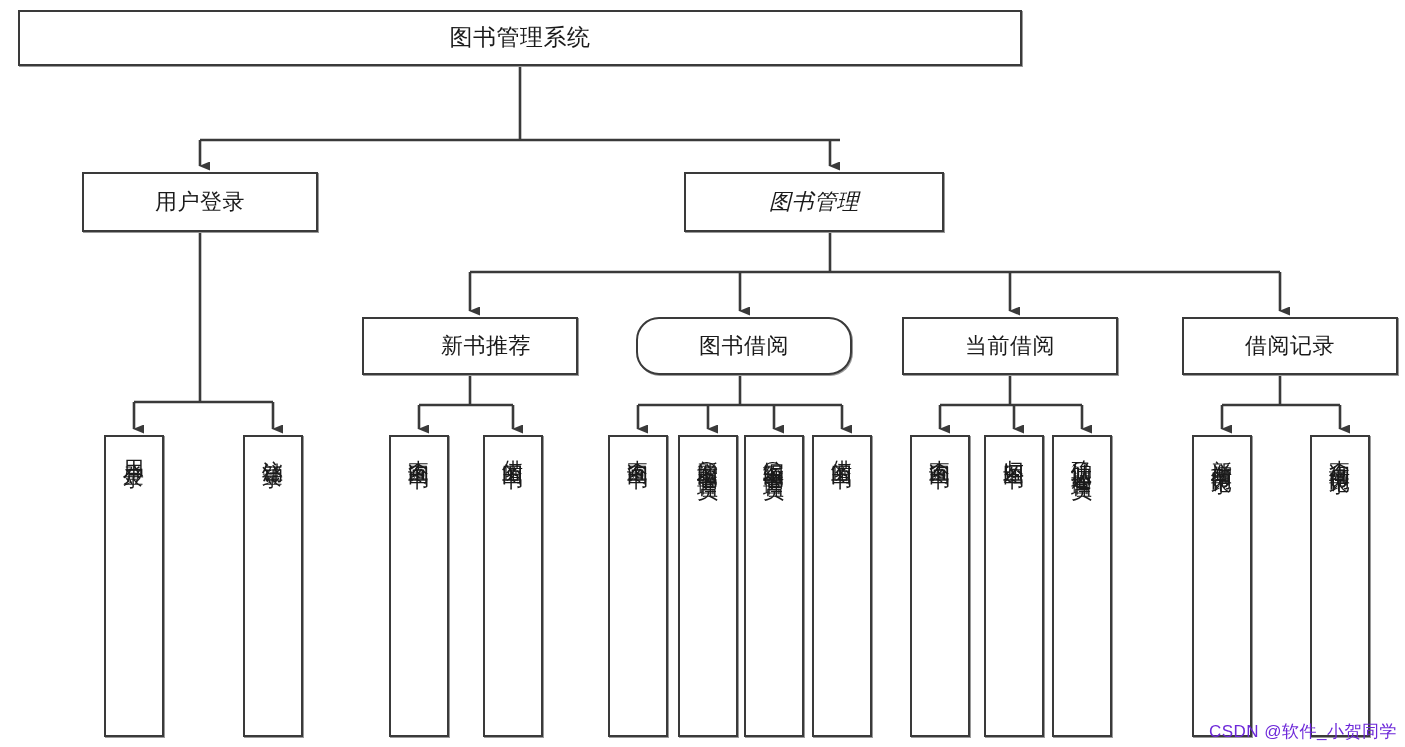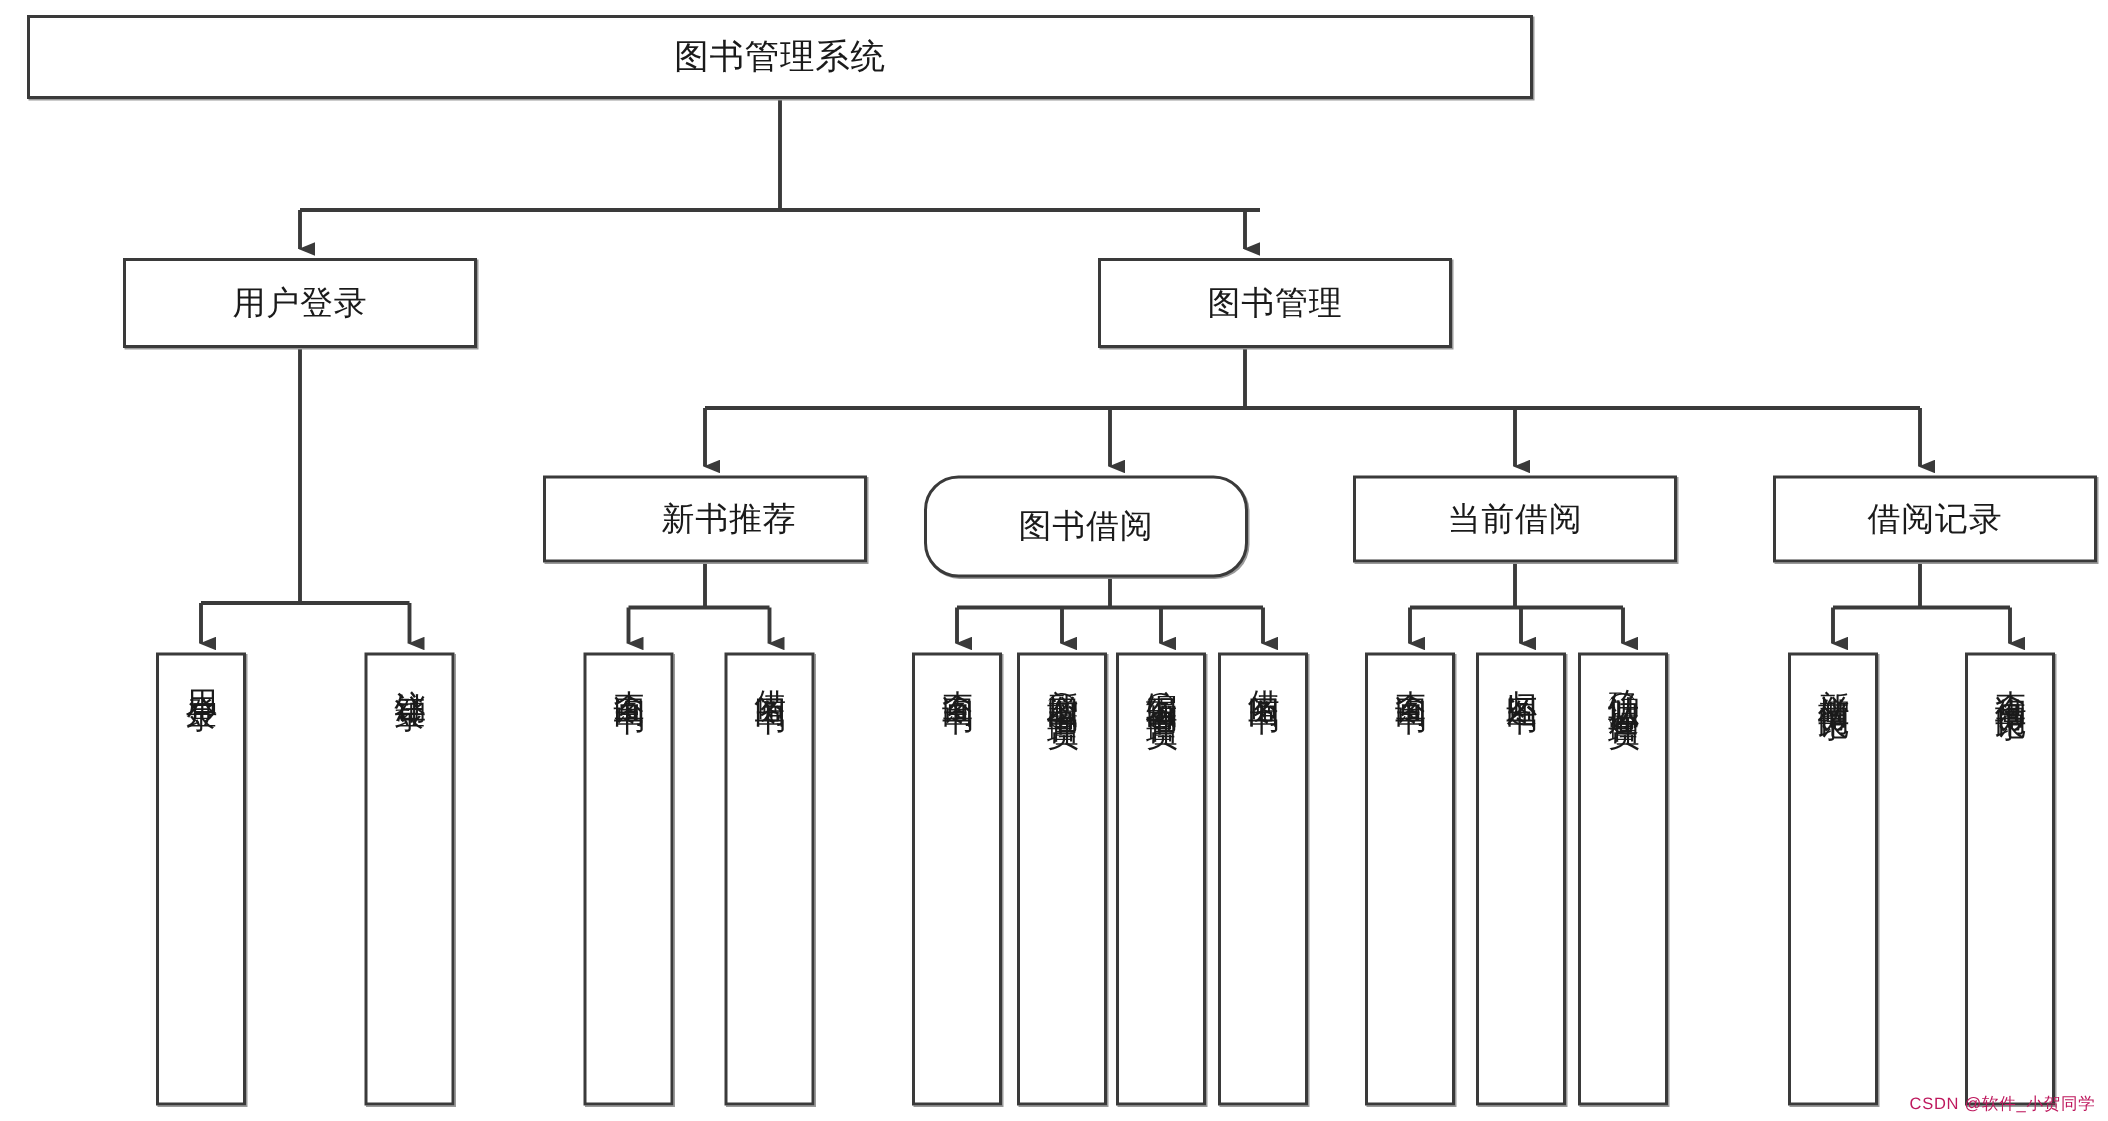--- a/index.html
+++ b/index.html
@@ -61,22 +61,22 @@
     letter-spacing:3px;
     line-height:1;
     white-space:nowrap;
     text-align:left;
   }
   
   #watermark{
     position:absolute;
     right:8px;
     bottom:4px;
-    font-size:11px;
-    color:#be185d;
+    font-size:17px;
+    color:#6d28d9;
     z-index:5;
     white-space:nowrap;
     letter-spacing:.5px;
   }
 </style>
 </head>
 <body>
 
 <div id="canvas">
 
@@ -130,28 +130,28 @@
     </g>
   </svg>
 
   <div class="node h root" style="left:18px;top:10px;width:1004px;height:56px;">
     <span class="label">图书管理系统</span>
   </div>
 
   <div class="node h" style="left:82px;top:172px;width:236px;height:60px;">
     <span class="label">用户登录</span>
   </div>
-  <div class="node h" style="left:732px;top:172px;width:236px;height:60px;">
+  <div class="node h" style="left:684px;top:172px;width:260px;height:60px;font-style:italic;">
     <span class="label">图书管理</span>
   </div>
 
   <div class="node h" style="left:362px;top:317px;width:216px;height:58px;padding-left:32px;">
     <span class="label">新书推荐</span>
   </div>
-  <div class="node h" style="left:616px;top:317px;width:216px;height:68px;border-radius:23px;">
+  <div class="node h" style="left:636px;top:317px;width:216px;height:58px;border-radius:23px;">
     <span class="label">图书借阅</span>
   </div>
   <div class="node h" style="left:902px;top:317px;width:216px;height:58px;">
     <span class="label">当前借阅</span>
   </div>
   <div class="node h" style="left:1172px;top:317px;width:216px;height:58px;margin-left:10px;">
     <span class="label">借阅记录</span>
   </div>
 
   <div class="node v" style="left:104px;top:435px;width:60px;height:302px;">

